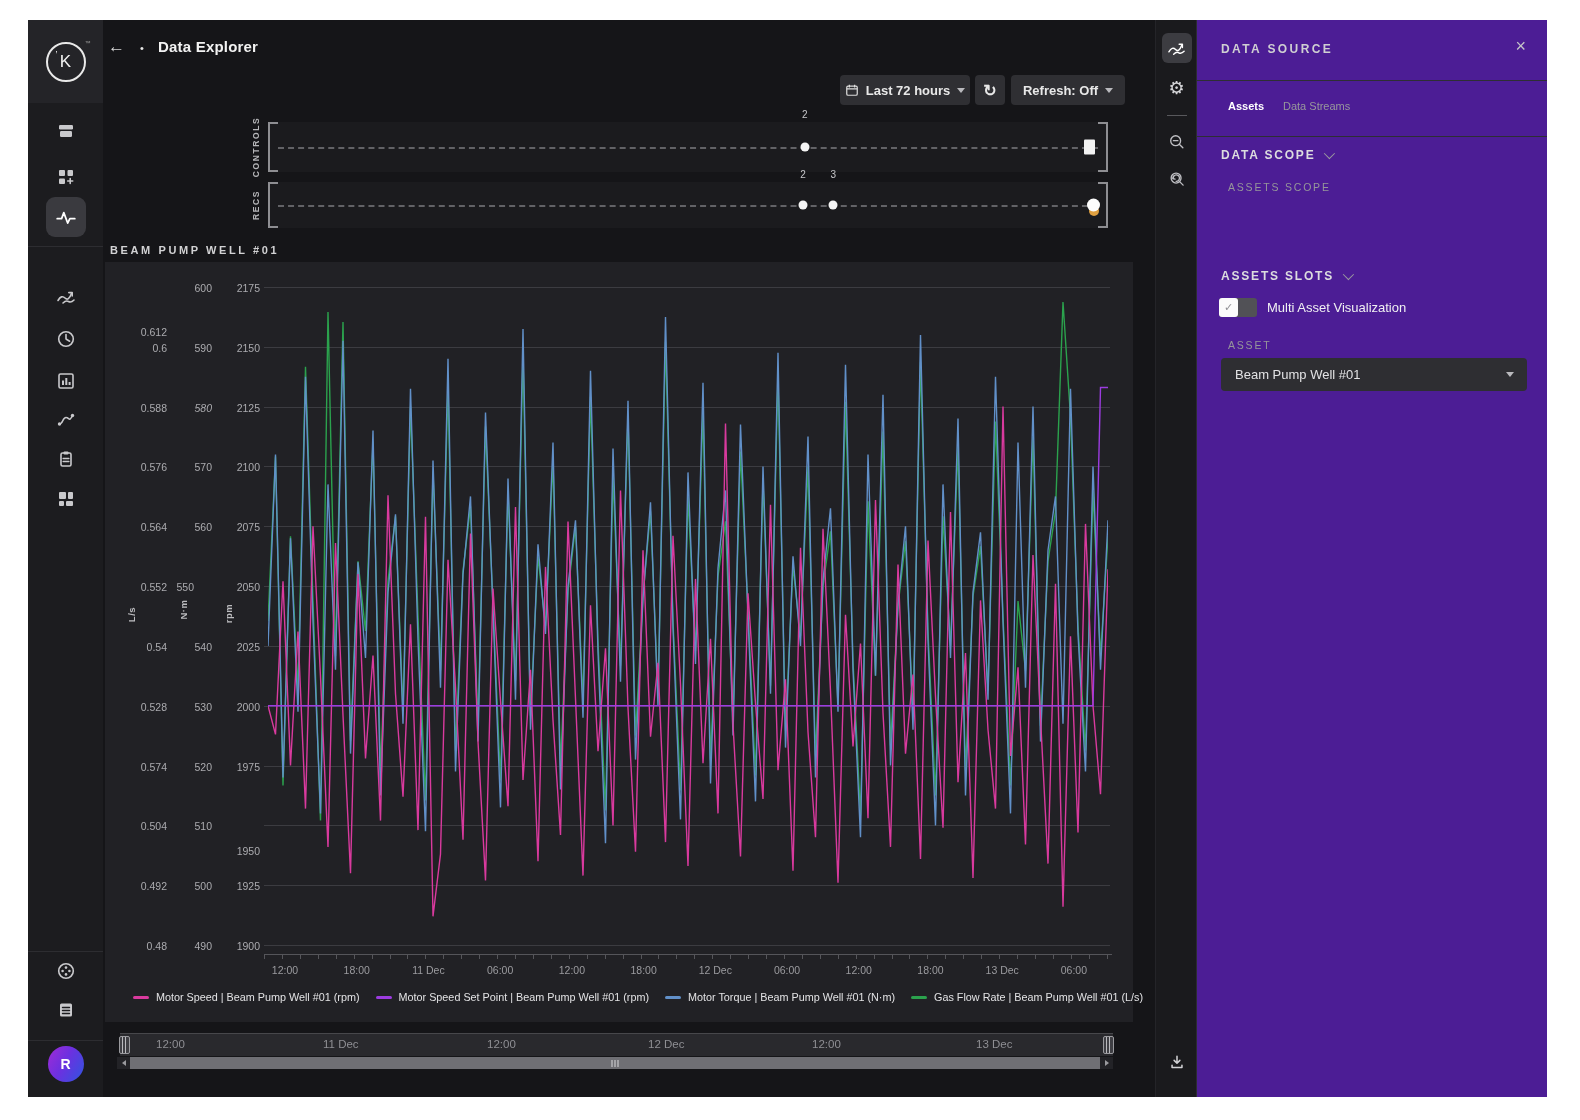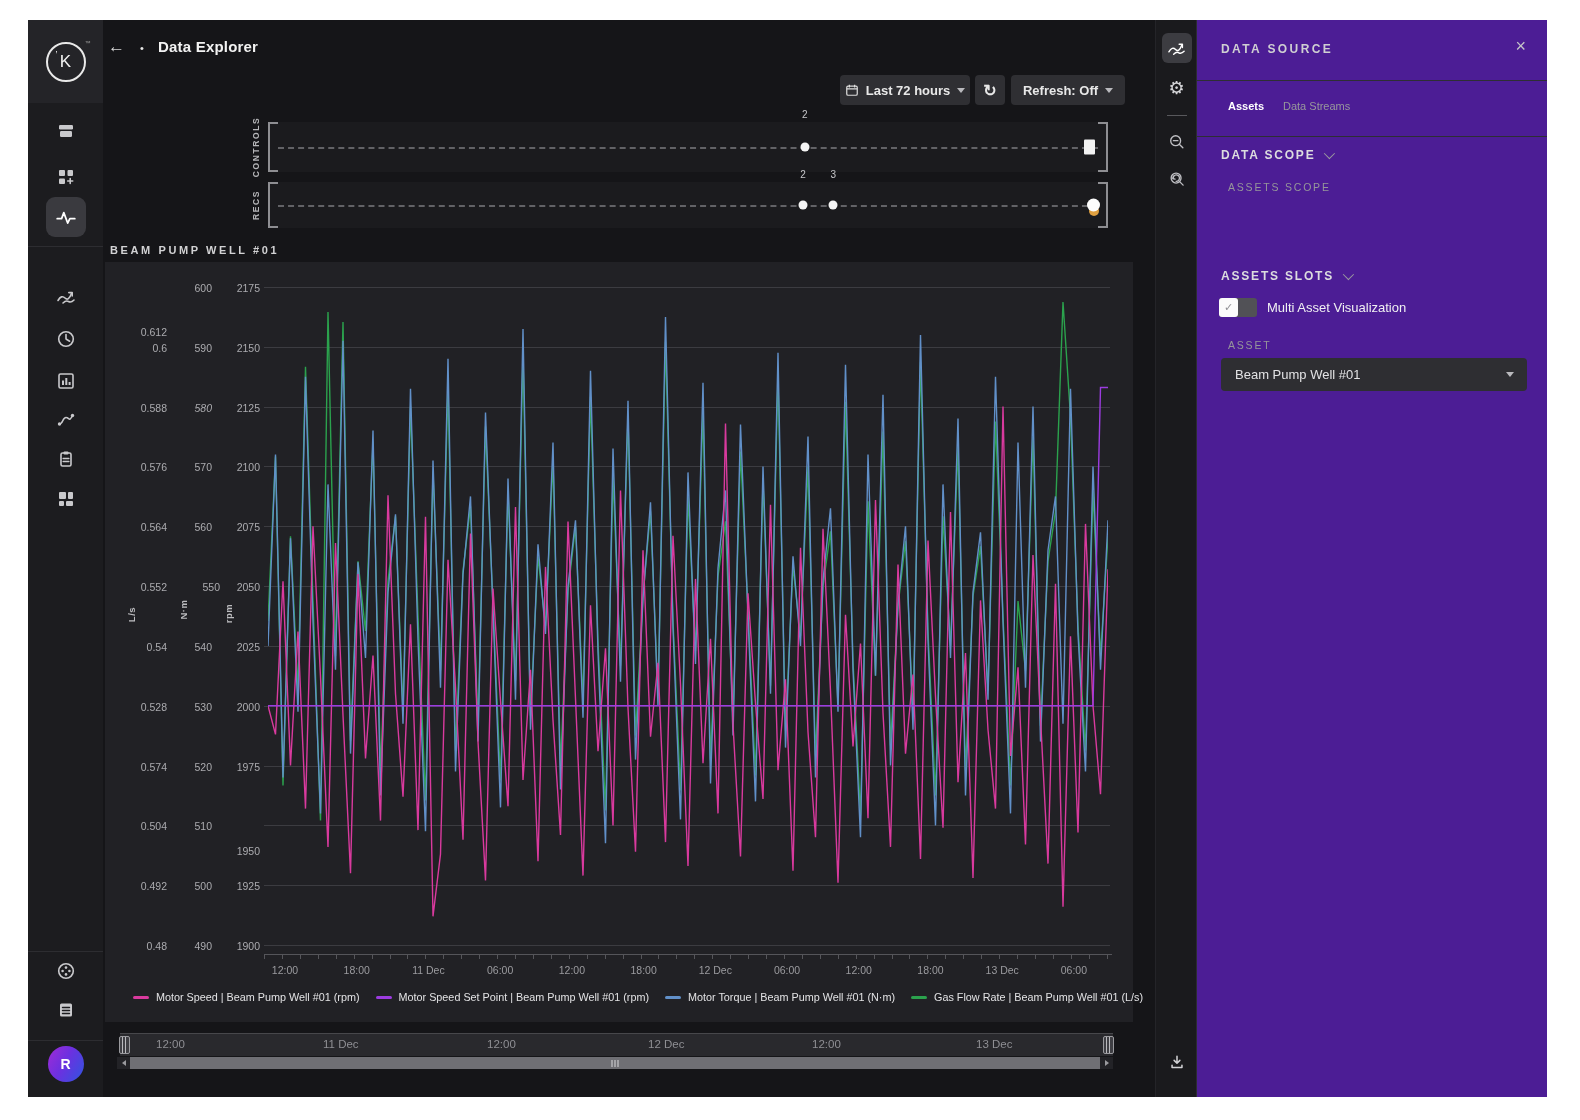--- a/index.html
+++ b/index.html
@@ -258,21 +258,21 @@
       <div class="ytick" style="left: 79px; top: 680.727px;">0.528</div>
       <div class="ytick" style="left: 79px; top: 740.545px;">0.574</div>
       <div class="ytick" style="left: 79px; top: 800.364px;">0.504</div>
       <div class="ytick" style="left: 79px; top: 860.182px;">0.492</div>
       <div class="ytick" style="left: 79px; top: 920px;">0.48</div>
       <div class="ytick" style="left: 124px; top: 262px;">600</div>
       <div class="ytick" style="left: 124px; top: 321.818px;">590</div>
       <div class="ytick" style="left: 124px; top: 381.636px; font-style: italic;">580</div>
       <div class="ytick" style="left: 124px; top: 441.455px;">570</div>
       <div class="ytick" style="left: 124px; top: 501.273px;">560</div>
-      <div class="ytick" style="left: 132px; top: 561.091px;">550</div>
+      <div class="ytick" style="left: 106px; top: 561.091px;">550</div>
       <div class="ytick" style="left: 124px; top: 620.909px;">540</div>
       <div class="ytick" style="left: 124px; top: 680.727px;">530</div>
       <div class="ytick" style="left: 124px; top: 740.545px;">520</div>
       <div class="ytick" style="left: 124px; top: 800.364px;">510</div>
       <div class="ytick" style="left: 124px; top: 860.182px;">500</div>
       <div class="ytick" style="left: 124px; top: 920px;">490</div>
       <div class="ytick" style="left: 172px; top: 262px;">2175</div>
       <div class="ytick" style="left: 172px; top: 321.818px;">2150</div>
       <div class="ytick" style="left: 172px; top: 381.636px;">2125</div>
       <div class="ytick" style="left: 172px; top: 441.455px;">2100</div>

